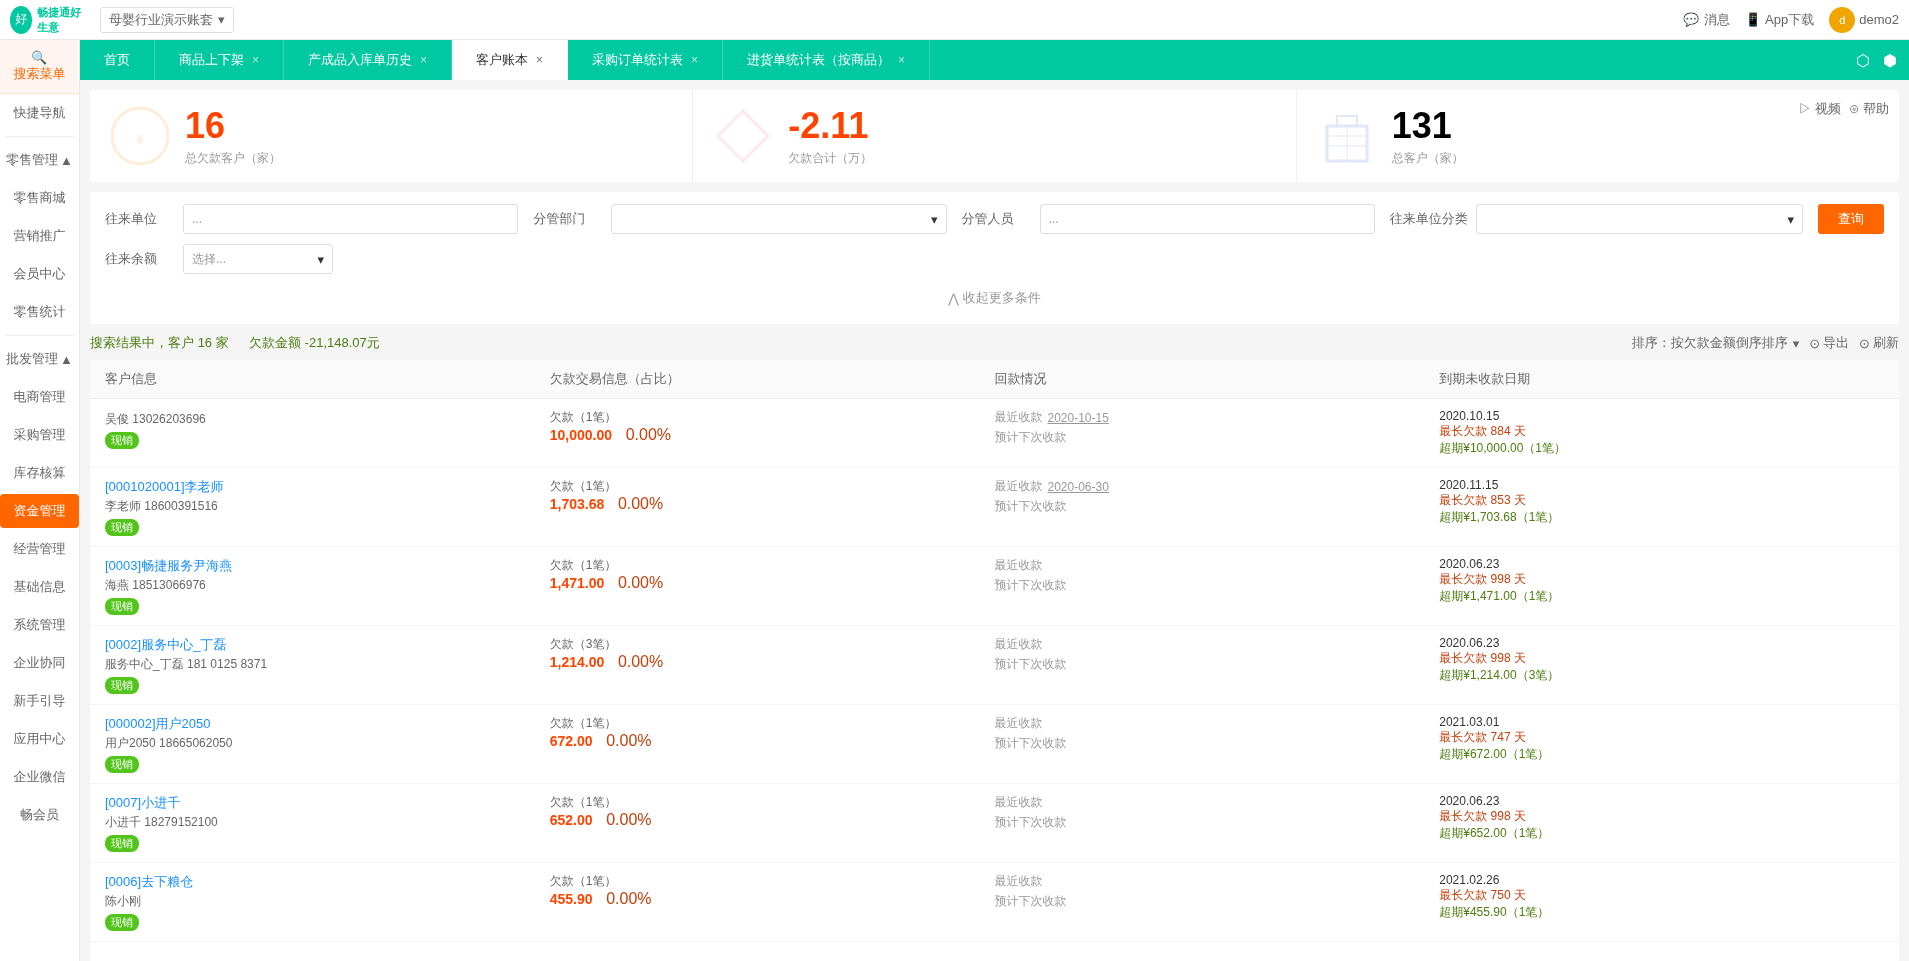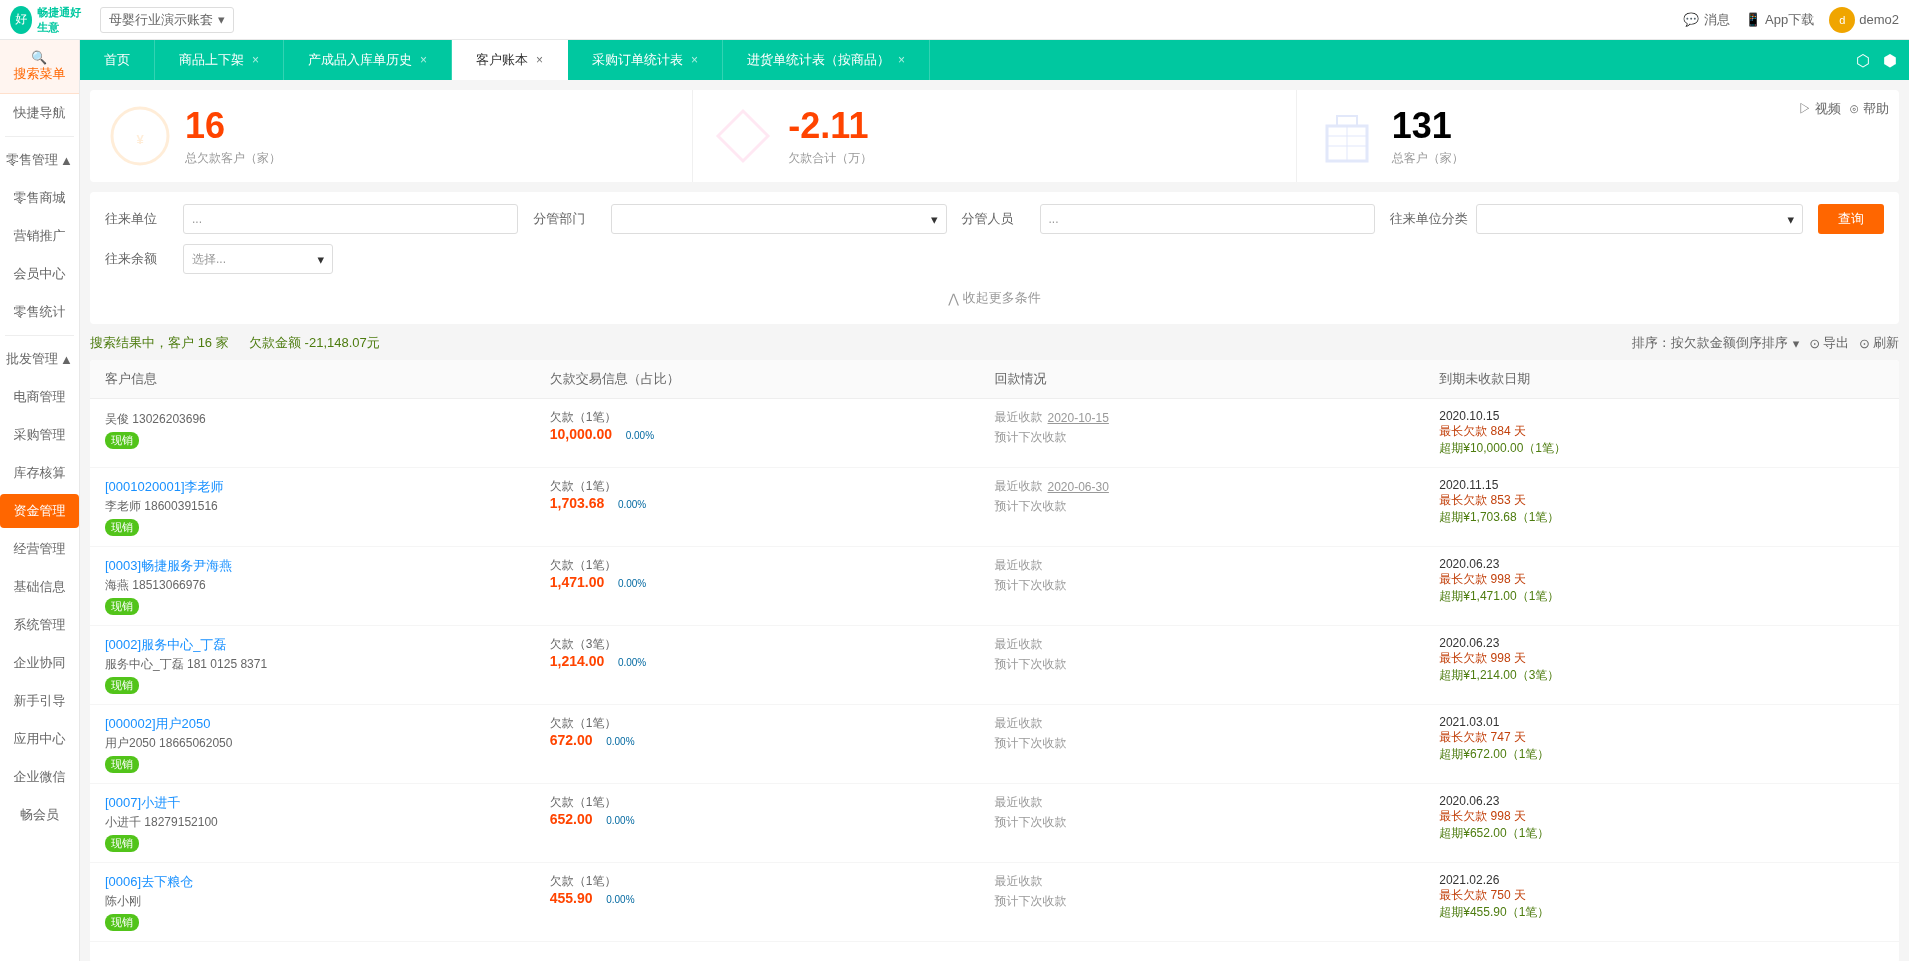--- a/index.html
+++ b/index.html
@@ -80,21 +80,21 @@
     
     .data-table { width: 100%; background: white; border-radius: 4px; overflow: hidden; }
     .table-header { display: grid; grid-template-columns: 2fr 2fr 2fr 2fr; padding: 10px 15px; background: #fafafa; border-bottom: 1px solid #eee; }
     .th { color: #666; font-size: 13px; font-weight: normal; }
     .table-row { display: grid; grid-template-columns: 2fr 2fr 2fr 2fr; padding: 10px 15px; border-bottom: 1px solid #f5f5f5; align-items: start; }
     .customer-name { color: #1890ff; font-size: 13px; cursor: pointer; }
     .customer-phone { color: #666; font-size: 12px; margin-top: 2px; }
     .customer-tag { display: inline-block; background: #52c41a; color: white; font-size: 11px; padding: 1px 6px; border-radius: 8px; margin-top: 4px; }
     .debt-count { color: #666; font-size: 12px; }
     .debt-amount { color: #ff4400; font-size: 14px; font-weight: bold; }
-    .debt-percent { color: #0369a1; font-size: 10px; margin-left: 10px; }
+    .debt-percent { color: #c2410c; font-size: 16px; margin-left: 10px; }
     .return-date { color: #999; font-size: 12px; text-decoration: underline; }
     .return-label { color: #999; font-size: 12px; }
     .overdue-amount { color: #4d7c0f; font-size: 12px; cursor: pointer; }
     .overdue-days { color: #c2410c; font-size: 12px; }
     .due-date { color: #333; font-size: 12px; }
     .cell-row { display: flex; align-items: center; gap: 5px; margin-bottom: 3px; }
     
     
     .page-content::-webkit-scrollbar { width: 6px; }
     .page-content::-webkit-scrollbar-track { background: #f1f1f1; }

